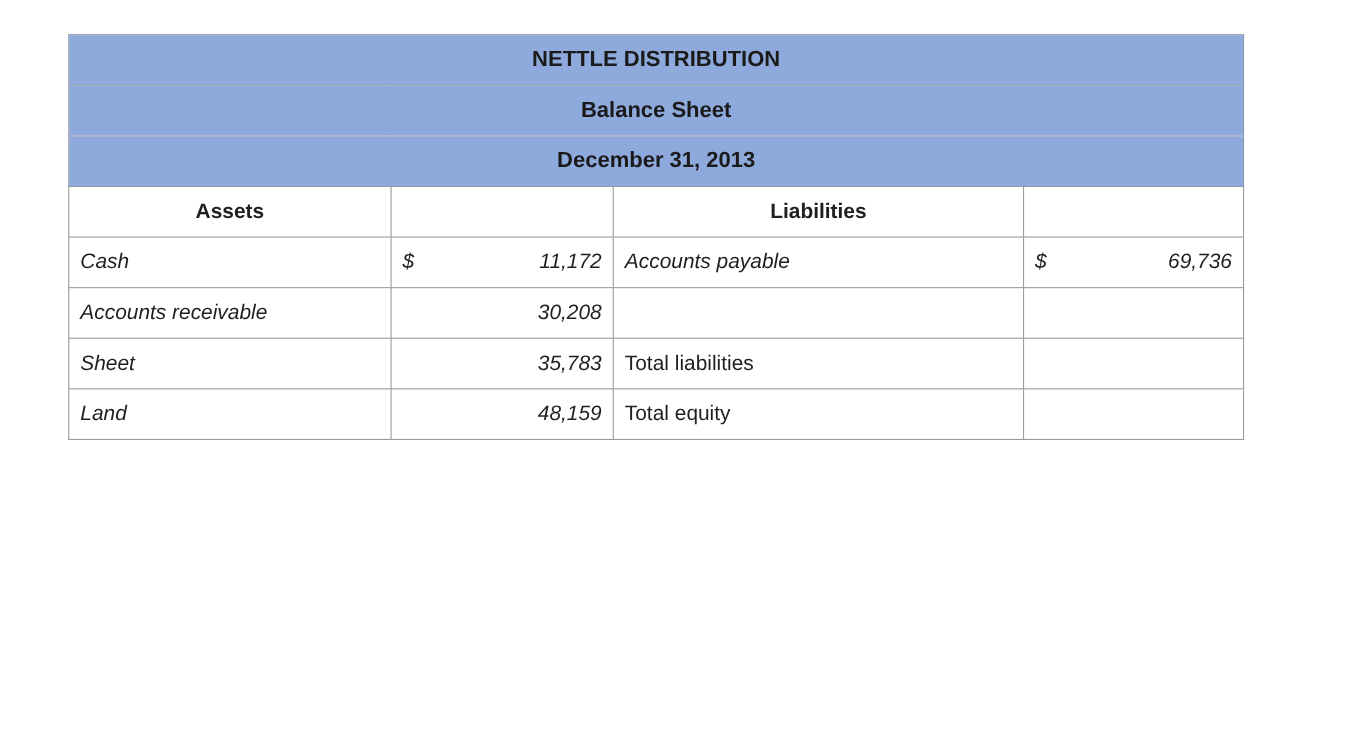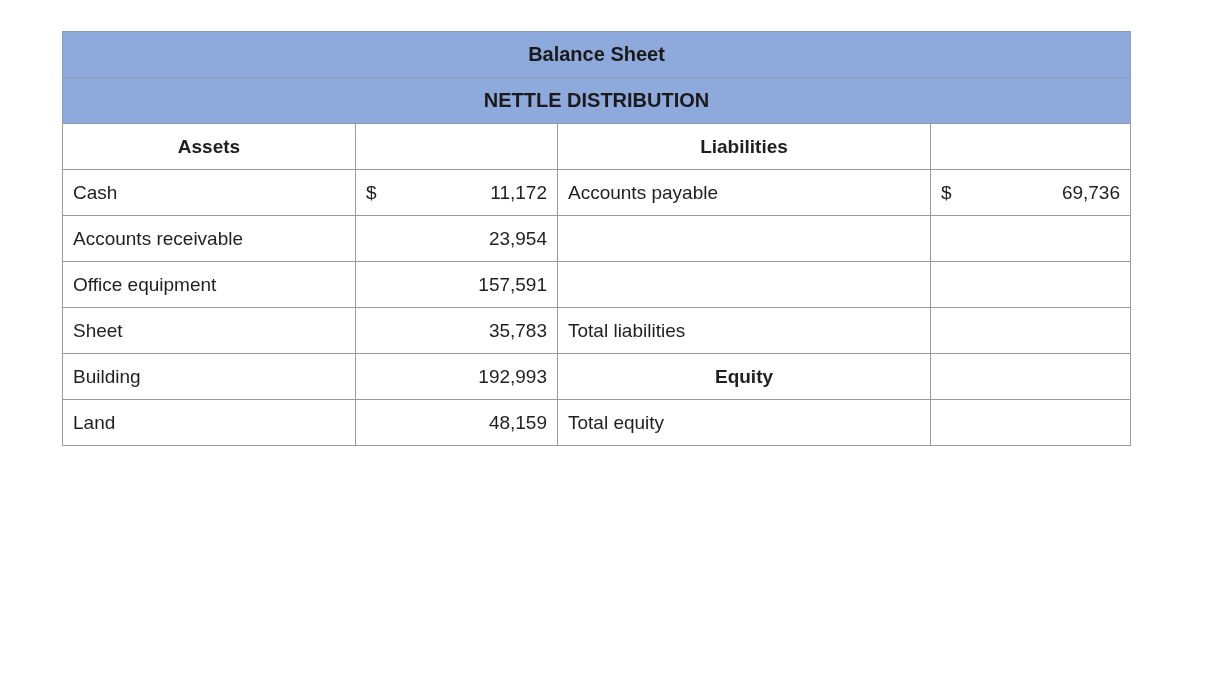--- a/index.html
+++ b/index.html
@@ -40,20 +40,21 @@
     color: #1a1a1a;
     border: 1px solid #8f9bb5;
   }
   td.section-head {
     text-align: center;
     font-weight: bold;
     font-size: 20px;
   }
   td.input {
     border: 2px solid #e4e44a;
+    font-style: italic;
   }
   td.sumline {
     border-bottom: 2px solid #000000;
   }
   td.dbl {
     border-bottom: 4px double #000000;
   }
   .moneyflex {
     display: flex;
     align-items: center;
@@ -72,24 +73,27 @@
   <table class="balance-sheet">
     <colgroup>
       <col style="width:293px">
       <col style="width:202px">
       <col style="width:373px">
       <col style="width:200px">
     </colgroup>
 
     <tbody>
         <tr class="title-row">
+      <td colspan="4">NETTLE DISTRIBUTION</td>
+    </tr>
+    <tr class="title-row">
       <td colspan="4">Balance Sheet</td>
     </tr>
     <tr class="title-row">
-      <td colspan="4">NETTLE DISTRIBUTION</td>
+      <td colspan="4">December 31, 2013</td>
     </tr>
 
     <tr>
       <td class="section-head">Assets</td>
       <td></td>
       <td class="section-head">Liabilities</td>
       <td></td>
     </tr>
 
     <tr>
@@ -107,63 +111,41 @@
           <span class="amt">69,736</span>
         </div>
       </td>
     </tr>
 
     <tr>
       <td class="input">Accounts receivable</td>
       <td class="input">
         <div class="moneyflex">
           <span></span>
-          <span class="amt">23,954</span>
+          <span class="amt">30,208</span>
         </div>
       </td>
       <td class="input"></td>
       <td class="input"></td>
     </tr>
 
 
-    <tr>
-      <td class="input">Office equipment</td>
-      <td class="input">
-        <div class="moneyflex">
-          <span></span>
-          <span class="amt">157,591</span>
-        </div>
-      </td>
-      <td class="input"></td>
-      <td class="input sumline"></td>
-    </tr>
 
     <tr>
       <td class="input">Sheet</td>
       <td class="input">
         <div class="moneyflex">
           <span></span>
           <span class="amt">35,783</span>
         </div>
       </td>
       <td>Total liabilities</td>
       <td class="input"></td>
     </tr>
 
-    <tr>
-      <td class="input">Building</td>
-      <td class="input">
-        <div class="moneyflex">
-          <span></span>
-          <span class="amt">192,993</span>
-        </div>
-      </td>
-      <td class="section-head">Equity</td>
-      <td></td>
-    </tr>
 
     <tr>
       <td class="input">Land</td>
       <td class="input">
         <div class="moneyflex">
           <span></span>
           <span class="amt">48,159</span>
         </div>
       </td>
       <td>Total equity</td>

